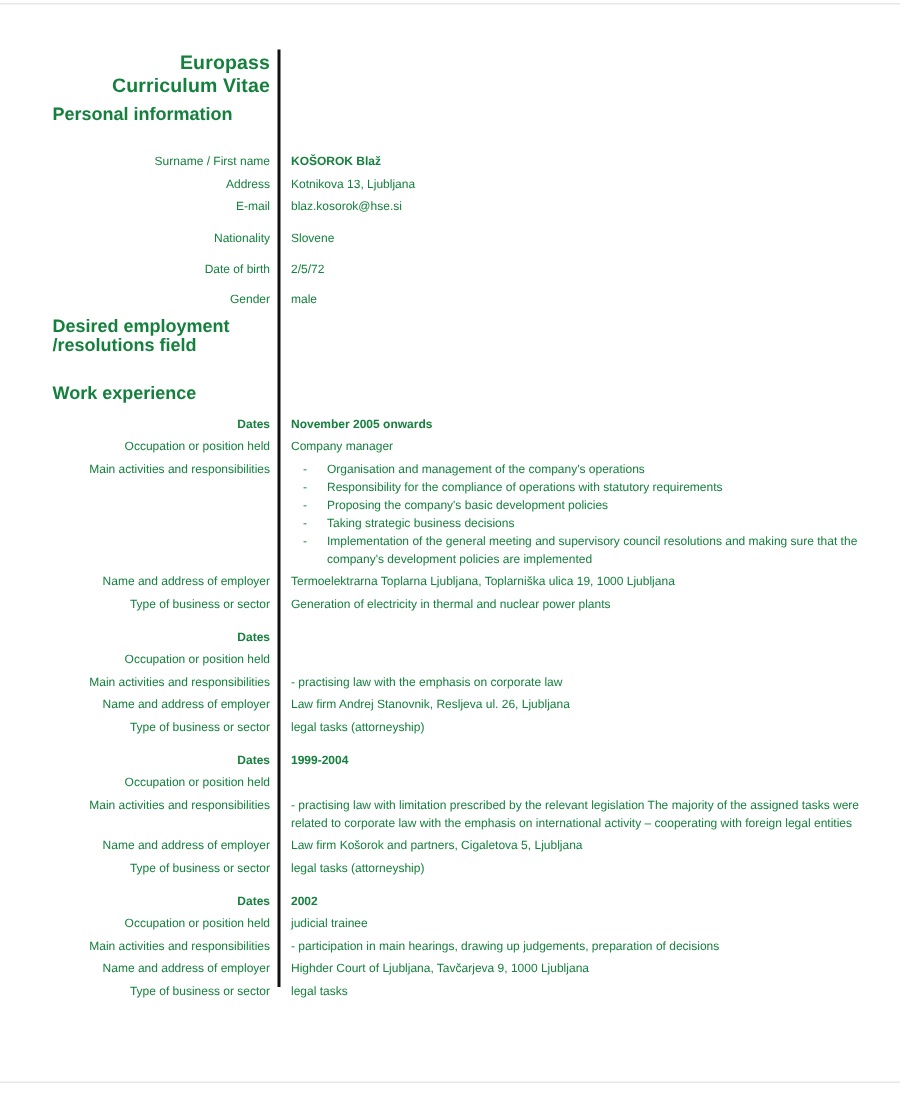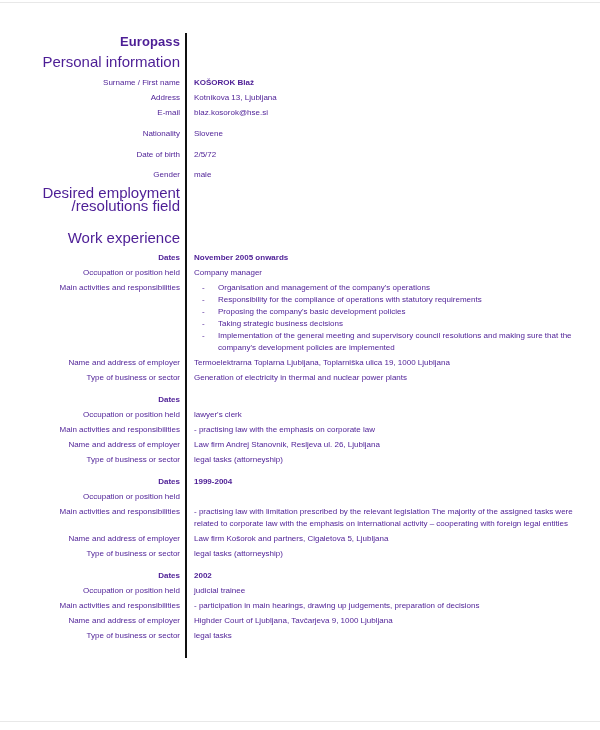--- a/index.html
+++ b/index.html
@@ -2,21 +2,21 @@
 <html><head>
 <meta charset="utf-8">
 <style>
   html, body { margin: 0; padding: 0; background: #ffffff; }
   .page {
     position: relative;
     width: 600px;
     height: 730px;
     background: #ffffff;
     font-family: "Liberation Sans", sans-serif;
-    color: #4c1d95;
+    color: #15803d;
     overflow: hidden;
   }
   .edge { position: absolute; left: 0; right: 0; height: 1px; background: #e8e8e8; }
   .edge.top { top: 2px; }
   .edge.bottom { top: 721px; }
   .divider {
     position: absolute;
     left: 185px;
     top: 33px;
     width: 2px;
@@ -28,37 +28,36 @@
   .title {
     width: 145px;
     text-align: right;
     font-weight: bold;
     font-size: 13px;
     line-height: 15px;
     letter-spacing: 0.1px;
   }
   .heading {
     width: 145px;
-    text-align: right;
-    font-weight: normal;
-    font-size: 15px;
+    font-weight: bold;
+    font-size: 12px;
     line-height: 13px;
   }
   .h-personal { margin-top: 6px; }
   .h-desired  { margin-top: 5px; }
   .h-work     { margin-top: 19px; }
 
   .row {
     display: flex;
     align-items: flex-start;
     margin-bottom: 3px;
     font-size: 8px;
     line-height: 12px;
   }
-  .first-row { margin-top: 9px; align-items: center; }
+  .first-row { margin-top: 19px; align-items: center; }
   .dates-row { margin-top: 8px; }
   .lab { width: 145px; text-align: right; flex-shrink: 0; }
   .val { margin-left: 14px; width: 384px; }
   .b   { font-weight: bold; }
 
   .sp5 { height: 5px; } .sp6 { height: 6px; }
   .job-gap { height: 7px; }
 
   .bullet { display: flex; padding-left: 8px; }
   .dash { width: 16px; flex-shrink: 0; }
@@ -69,20 +68,21 @@
 
 <div class="page">
   <div class="edge top"></div>
   <div class="edge bottom"></div>
   <div class="divider"></div>
 
   <div class="content">
 
     <div class="title">
       <div>Europass</div>
+      <div>Curriculum Vitae</div>
     </div>
 
     <div class="heading h-personal">Personal information</div>
 
     <div class="row first-row">
       <div class="lab">Surname / First name</div>
       <div class="val b">KOŠOROK Blaž</div>
     </div>
     <div class="row">
       <div class="lab">Address</div>
@@ -159,21 +159,20 @@
       <div class="lab">Type of business or sector</div>
       <div class="val">Generation of electricity in thermal and nuclear power plants</div>
     </div>
 
     <div class="job-gap"></div>
     <div class="row">
       <div class="lab b">Dates</div>
     </div>
     <div class="row">
       <div class="lab">Occupation or position held</div>
-      <div class="val">lawyer's clerk</div>
     </div>
     <div class="row">
       <div class="lab">Main activities and responsibilities</div>
       <div class="val">- practising law with the emphasis on corporate law</div>
     </div>
     <div class="row">
       <div class="lab">Name and address of employer</div>
       <div class="val">Law firm Andrej Stanovnik, Resljeva ul. 26, Ljubljana</div>
     </div>
     <div class="row">

